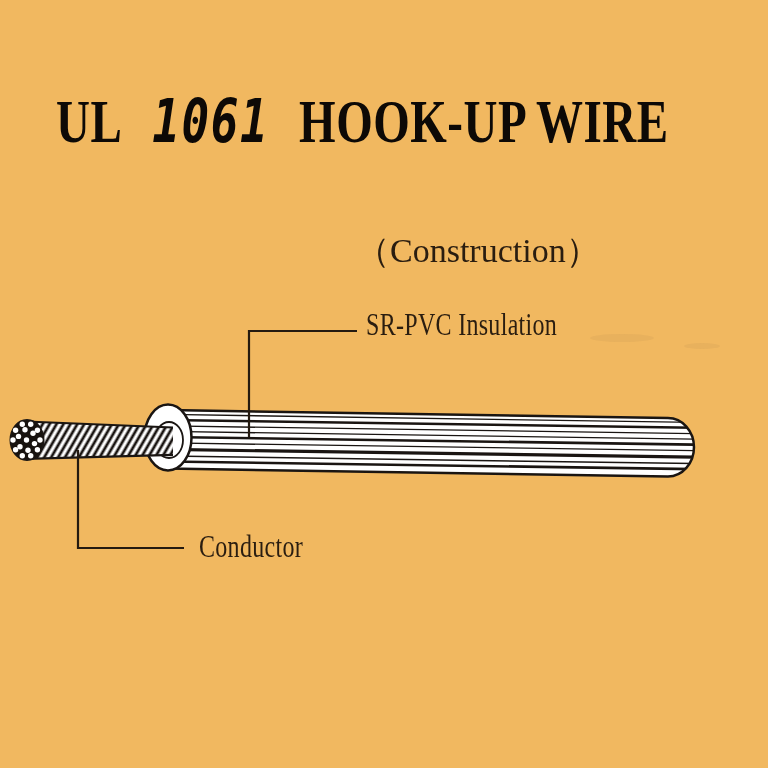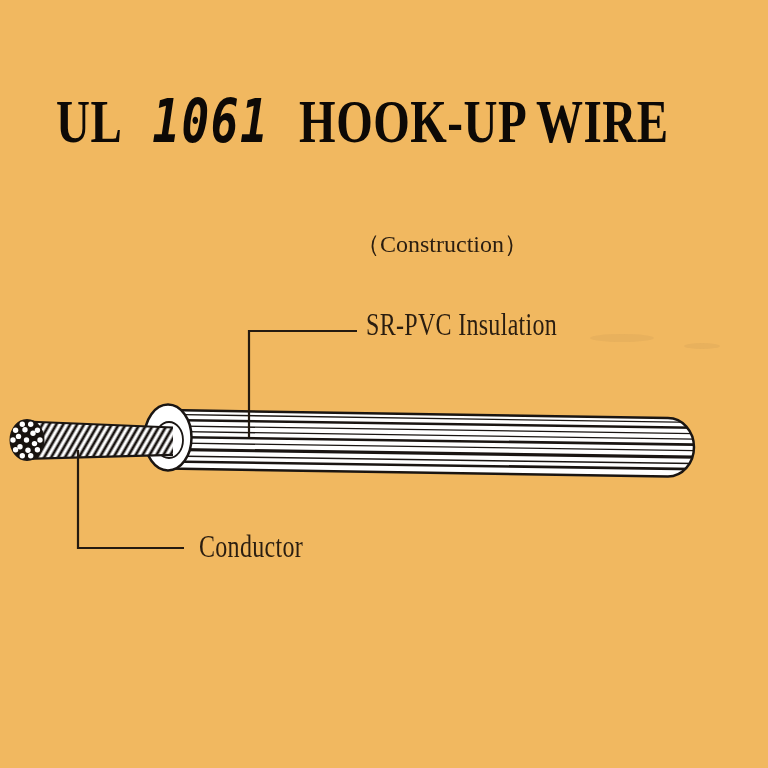--- a/index.html
+++ b/index.html
@@ -17,21 +17,21 @@
     font-weight:bold;font-size:47px;line-height:1.17;letter-spacing:.5px;
     transform:scaleY(1.3);transform-origin:left top;
     white-space:nowrap;
   }
   .title-number{
     font-family:"DejaVu Sans Mono", monospace;
     font-style:italic;font-weight:600;font-size:46px;letter-spacing:1.5px;
   }
   .subtitle{
     position:absolute;left:356px;top:231px;
-    font-size:24px;line-height:1.15;
+    font-size:34px;line-height:1.15;
     color:var(--label-ink,#2a1d10);
     white-space:nowrap;
   }
   .diagram-label{
     position:absolute;
     color:var(--label-ink,#2a1d10);
     font-size:24px;line-height:1.2;letter-spacing:.3px;
     transform:scaleY(1.35);transform-origin:left top;
     white-space:nowrap;
   }

